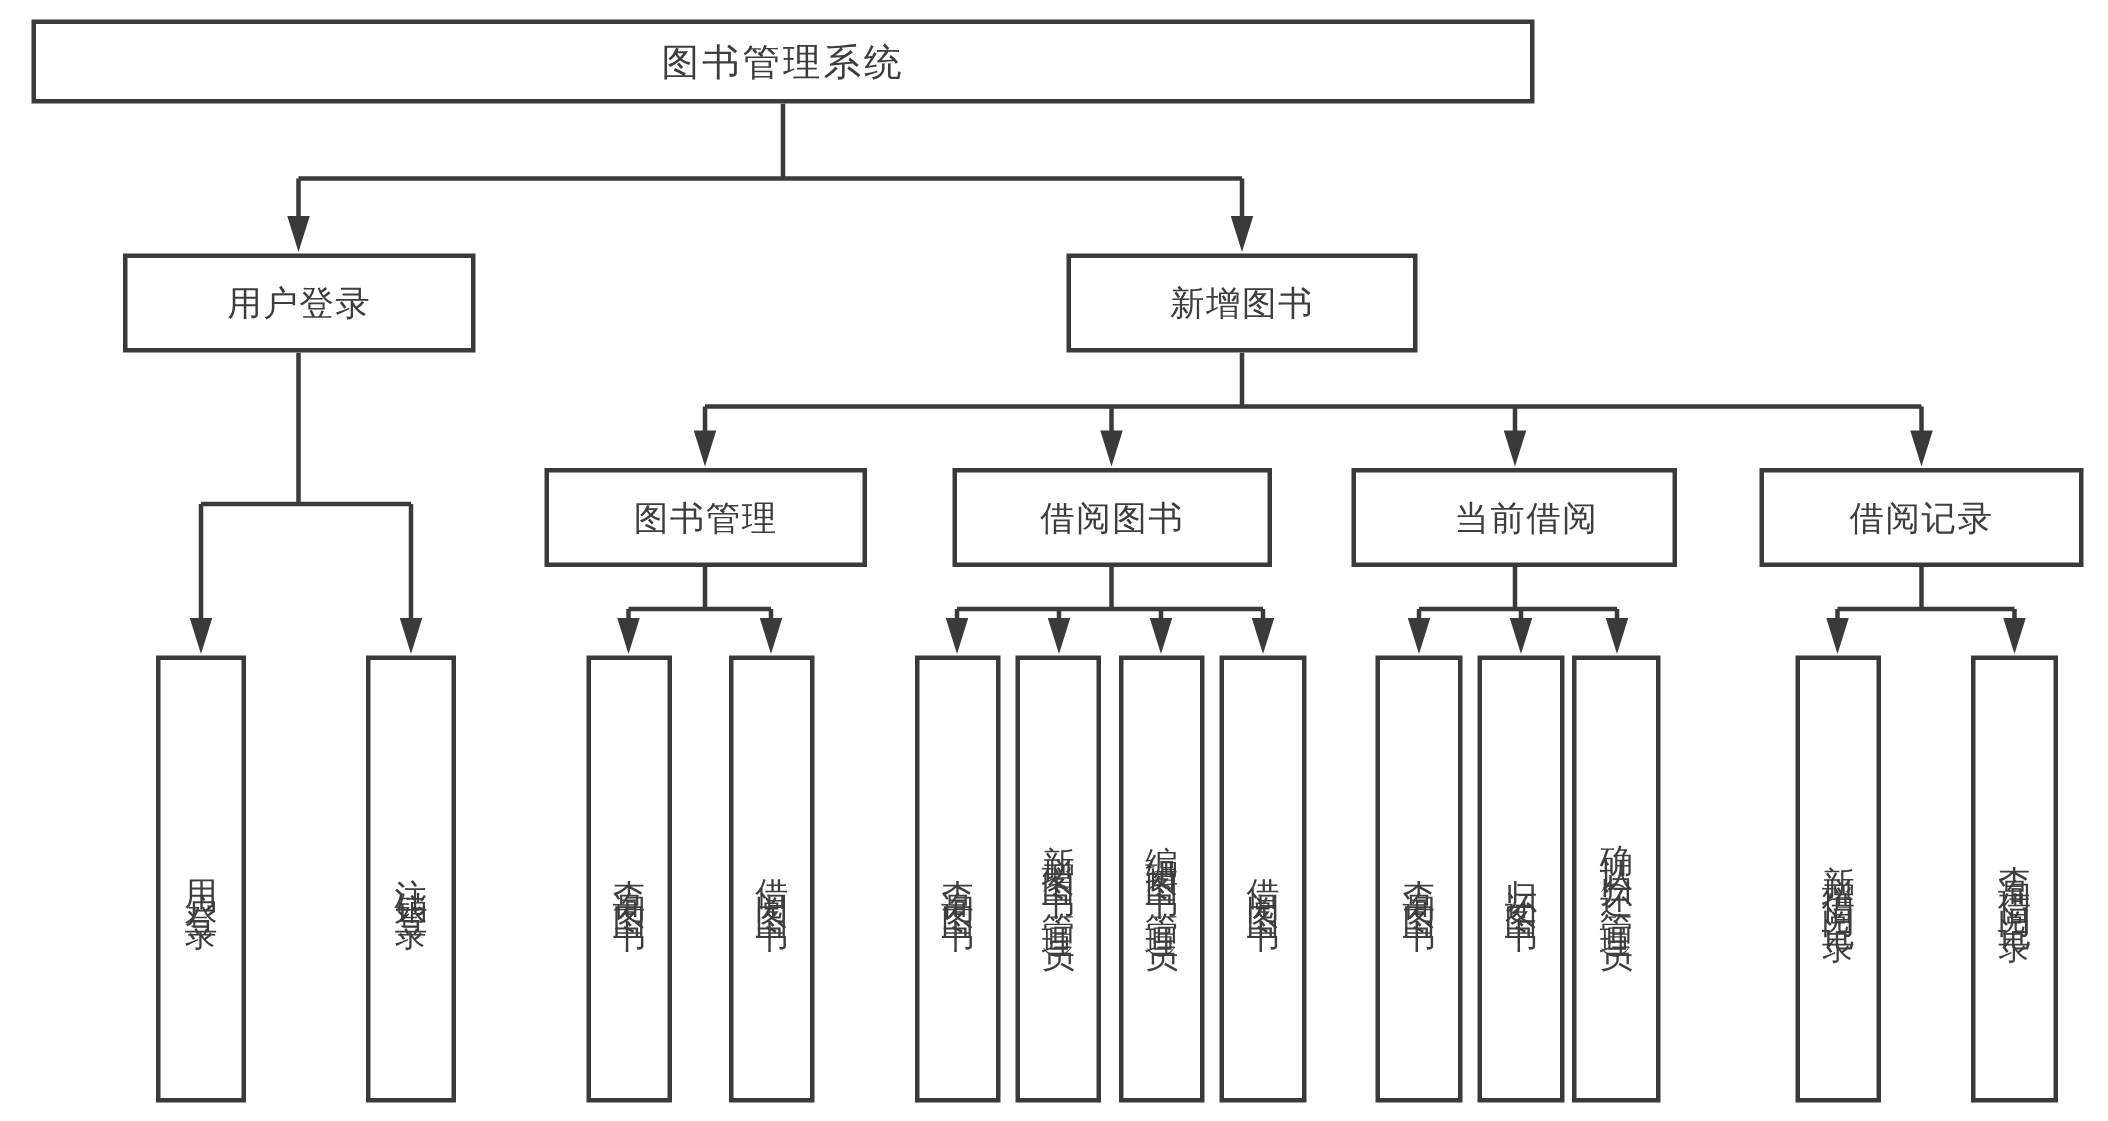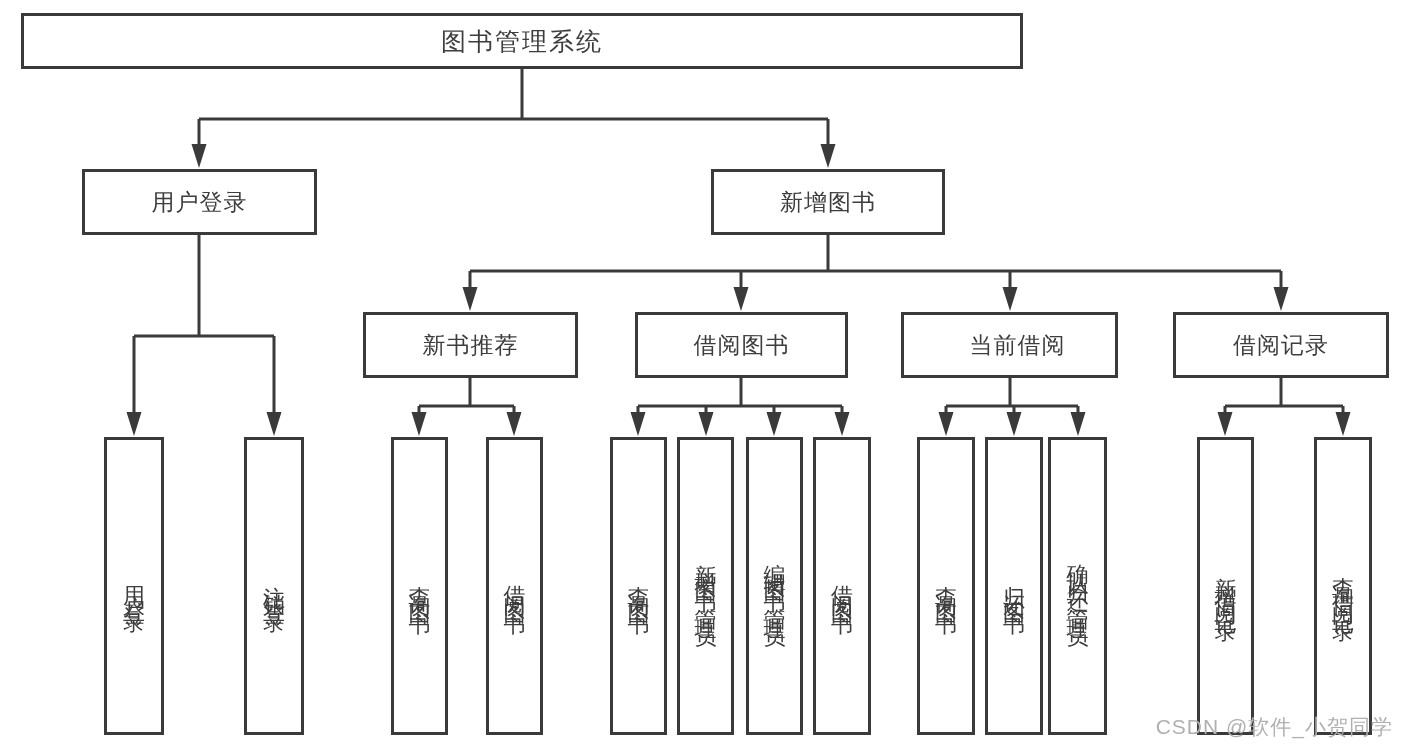--- a/index.html
+++ b/index.html
@@ -76,21 +76,21 @@
 
     <path class="wire" d="M1281,378 V406 M1225,406 H1343 M1225,406 V414 M1343,406 V414"></path>
     <path class="arrow" d="M1225,436 l-7.5,-24 h15 z M1343,436 l-7.5,-24 h15 z"></path>
   </svg>
 
   <div class="node root-node" style="left:21px; top:13px; width:1002px; height:56px;">图书管理系统</div>
 
   <div class="node h-node" style="left:82px; top:169px; width:235px; height:66px;">用户登录</div>
   <div class="node h-node" style="left:711px; top:169px; width:234px; height:66px;">新增图书</div>
 
-  <div class="node h-node" style="left:363px; top:312px; width:215px; height:66px;">新书推荐</div>
+  <div class="node h-node" style="left:363px; top:312px; width:215px; height:66px;">图书管理</div>
   <div class="node h-node" style="left:635px; top:312px; width:213px; height:66px;">借阅图书</div>
   <div class="node h-node" style="left:901px; top:312px; width:217px; height:66px;padding-left:16px;">当前借阅</div>
   <div class="node h-node" style="left:1173px; top:312px; width:216px; height:66px;">借阅记录</div>
 
   <div class="node v-node" style="left:104px; top:437px; width:60px; height:298px;">
     <span>用户登录</span>
   </div>
   <div class="node v-node" style="left:244px; top:437px; width:60px; height:298px;">
     <span>注销登录</span>
   </div>
@@ -125,15 +125,14 @@
     <span>确认归还（管理员）</span>
   </div>
 
   <div class="node v-node" style="left:1197px; top:437px; width:57px; height:298px;">
     <span>新增借阅记录</span>
   </div>
   <div class="node v-node" style="left:1314px; top:437px; width:58px; height:298px;">
     <span>查询借阅记录</span>
   </div>
 
-  <div class="watermark">CSDN @软件_小贺同学</div>
 
 </div>
 
 </body></html>

